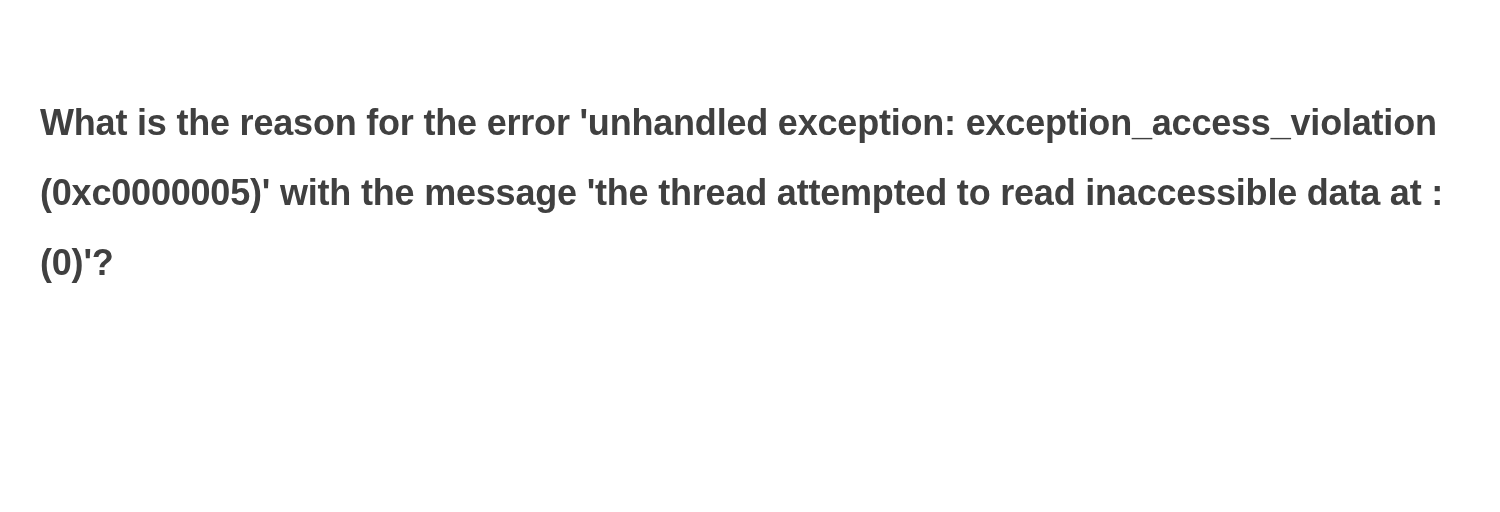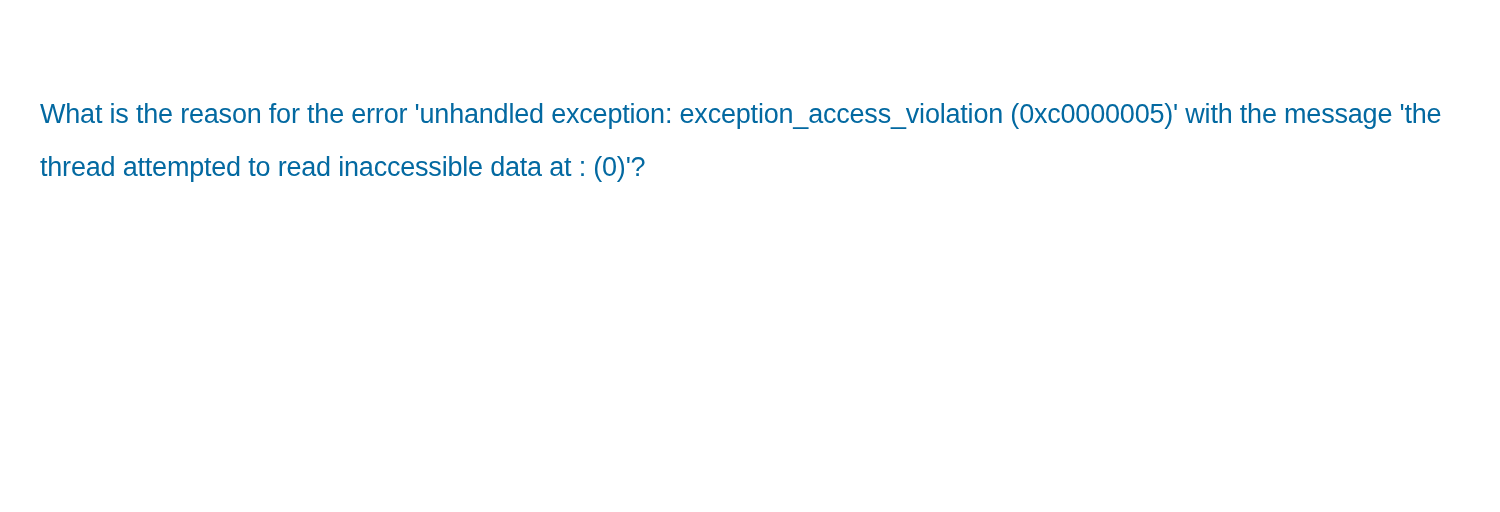--- a/index.html
+++ b/index.html
@@ -13,24 +13,24 @@
       background: #ffffff;
       font-family: -apple-system, BlinkMacSystemFont, "Segoe UI", Helvetica, Arial, sans-serif;
       overflow: hidden;
     }
     .container {
       padding: 88px 40px 40px 40px;
       width: 100%;
       height: 100%;
     }
     .question-text {
-      font-size: 27px;
+      font-size: 36px;
       line-height: 1.95;
-      color: #0369a1;
-      font-weight: 400;
+      color: #404040;
+      font-weight: 700;
       letter-spacing: -0.2px;
     }
   </style>
 </head>
 <body>
 
 <div class="container">
   <p class="question-text">What is the reason for the error 'unhandled exception: exception_access_violation (0xc0000005)' with the message 'the thread attempted to read inaccessible data at : (0)'?</p>
 </div>
 

